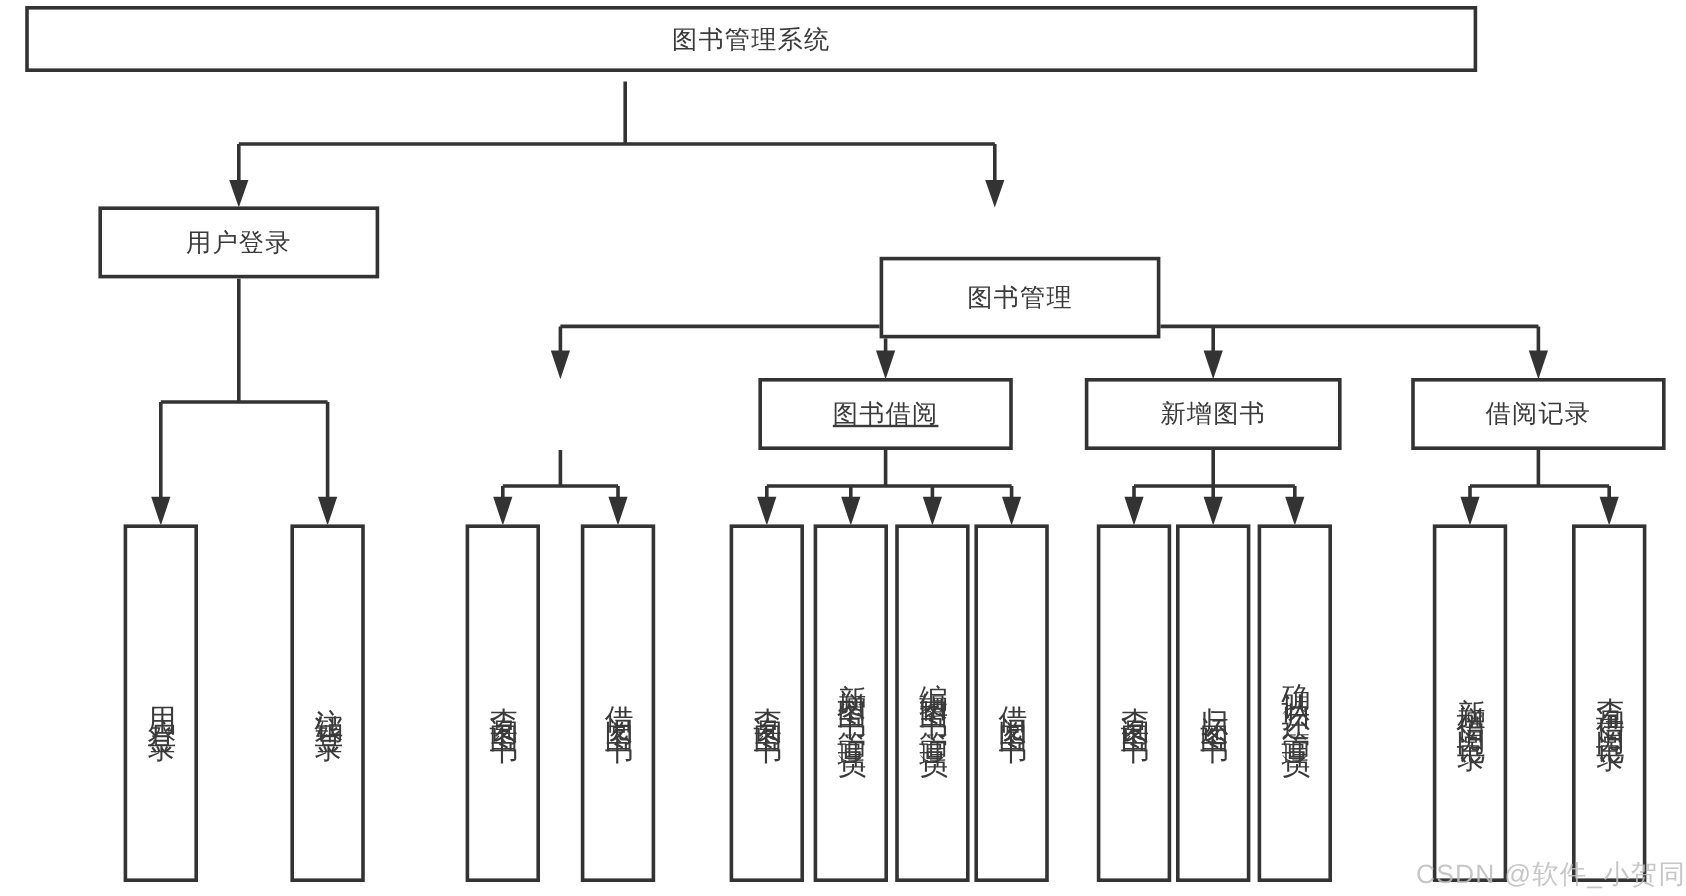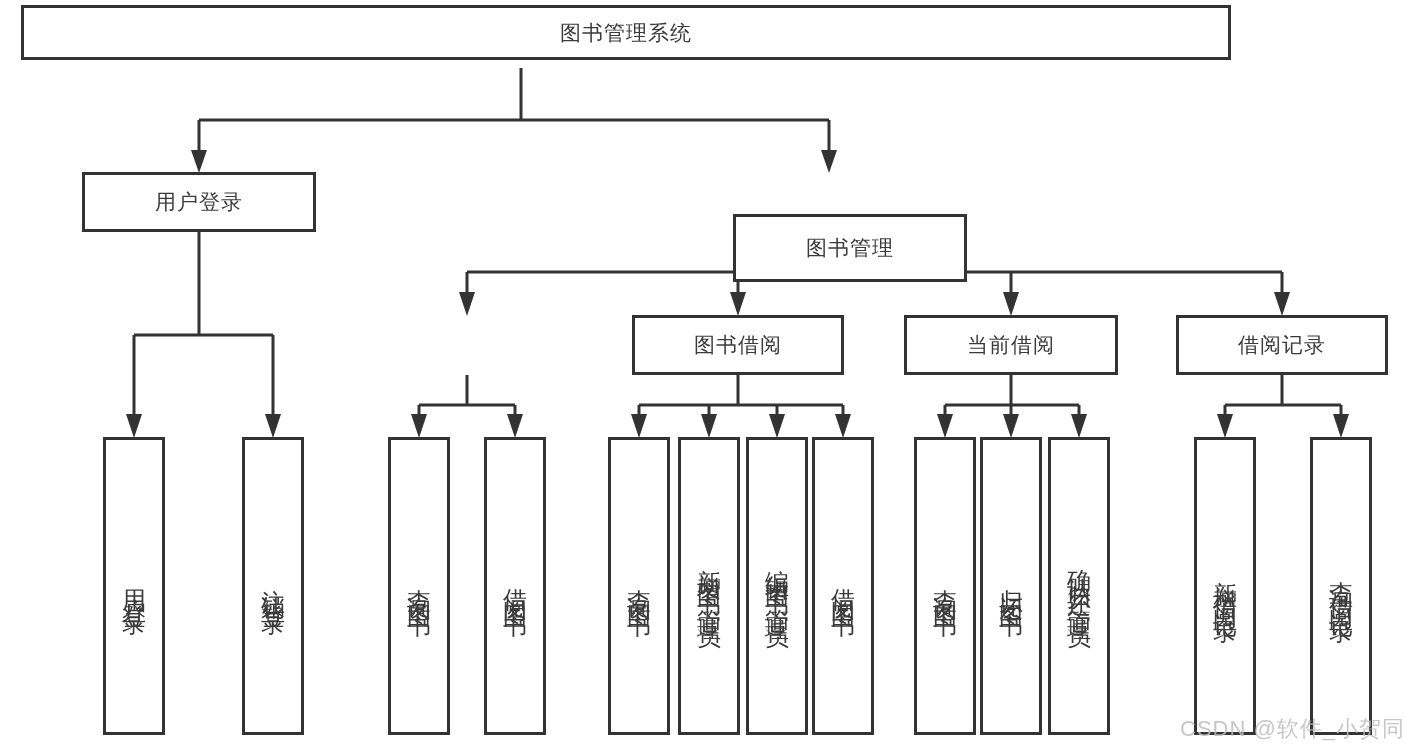--- a/index.html
+++ b/index.html
@@ -74,22 +74,22 @@
     <path d="M1282 375 V405 M1225 405 H1341 M1225 405 V416 M1341 405 V416"></path>
     <polygon points="1217,414 1233,414 1225,438"></polygon>
     <polygon points="1333,414 1349,414 1341,438"></polygon>
   </svg>
 
   <div class="node h-node" style="left:21px;top:5px;width:1210px;height:55px;">图书管理系统</div>
 
   <div class="node h-node" style="left:82px;top:172px;width:234px;height:60px;">用户登录</div>
   <div class="node h-node" style="left:733px;top:172px;width:234px;height:68px;margin-top:42px;">图书管理</div>
 
-  <div class="node h-node" style="left:632px;top:315px;width:212px;height:60px;">图书借阅</div>
-  <div class="node h-node" style="left:904px;top:315px;width:214px;height:60px;">当前借阅</div>
+  <div class="node h-node" style="left:632px;top:315px;width:212px;height:60px;text-decoration:underline;">图书借阅</div>
+  <div class="node h-node" style="left:904px;top:315px;width:214px;height:60px;">新增图书</div>
   <div class="node h-node" style="left:1176px;top:315px;width:212px;height:60px;">借阅记录</div>
 
   <div class="node v-node" style="left:103px;top:437px;width:62px;height:298px;">用户登录</div>
   <div class="node v-node" style="left:242px;top:437px;width:62px;height:298px;">注销登录</div>
 
   <div class="node v-node" style="left:388px;top:437px;width:62px;height:298px;">查询图书</div>
   <div class="node v-node" style="left:484px;top:437px;width:62px;height:298px;">借阅图书</div>
 
   <div class="node v-node" style="left:608px;top:437px;width:62px;height:298px;">查询图书</div>
   <div class="node v-node" style="left:678px;top:437px;width:62px;height:298px;">新增图书（管理员）</div>

